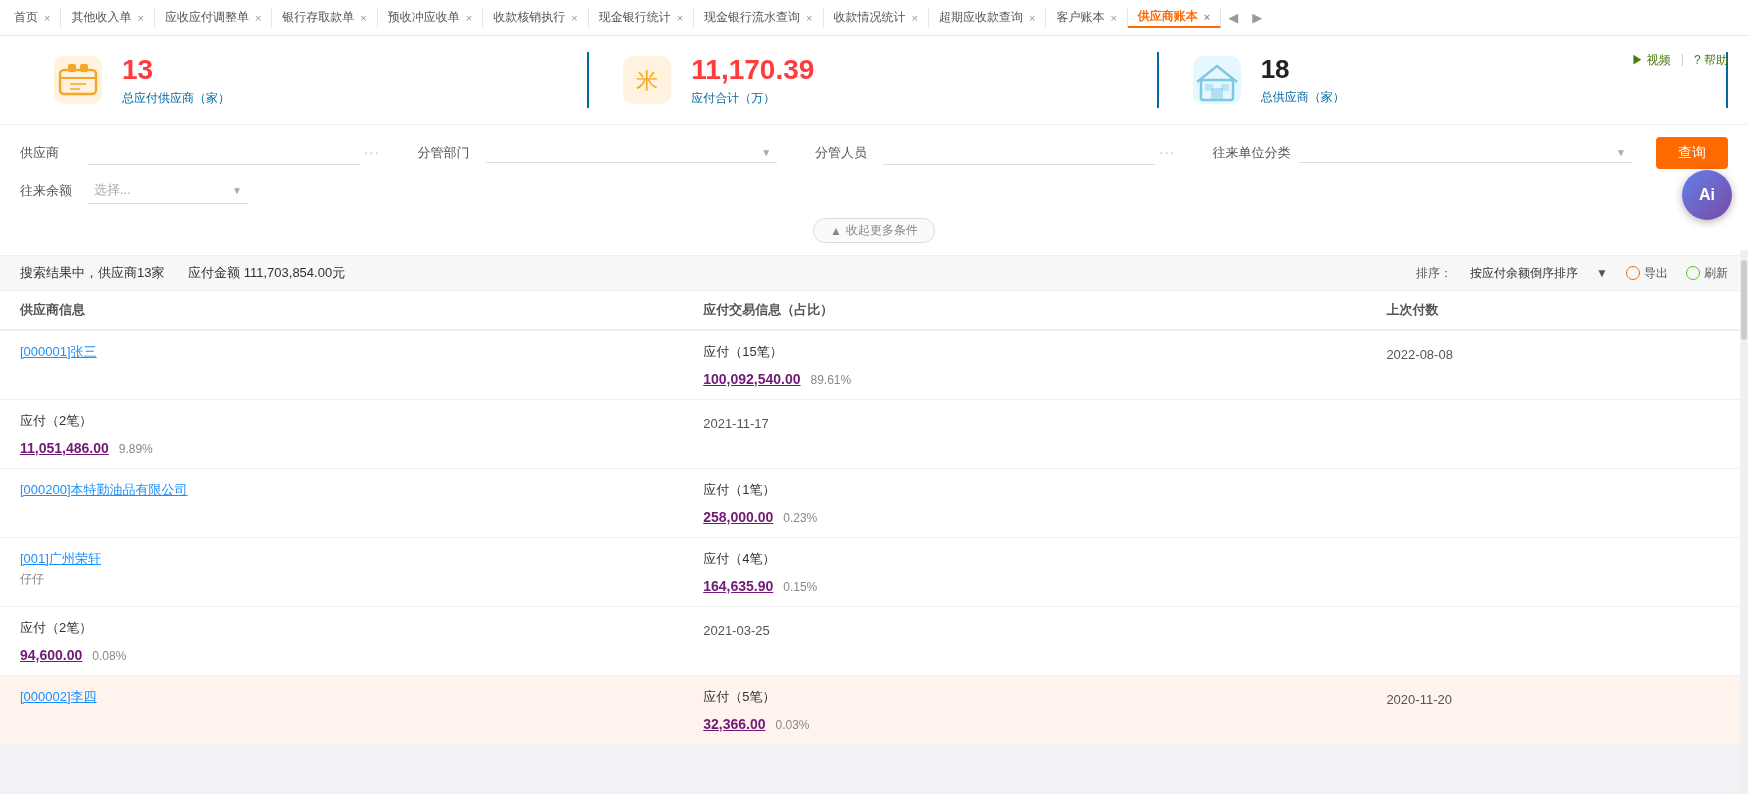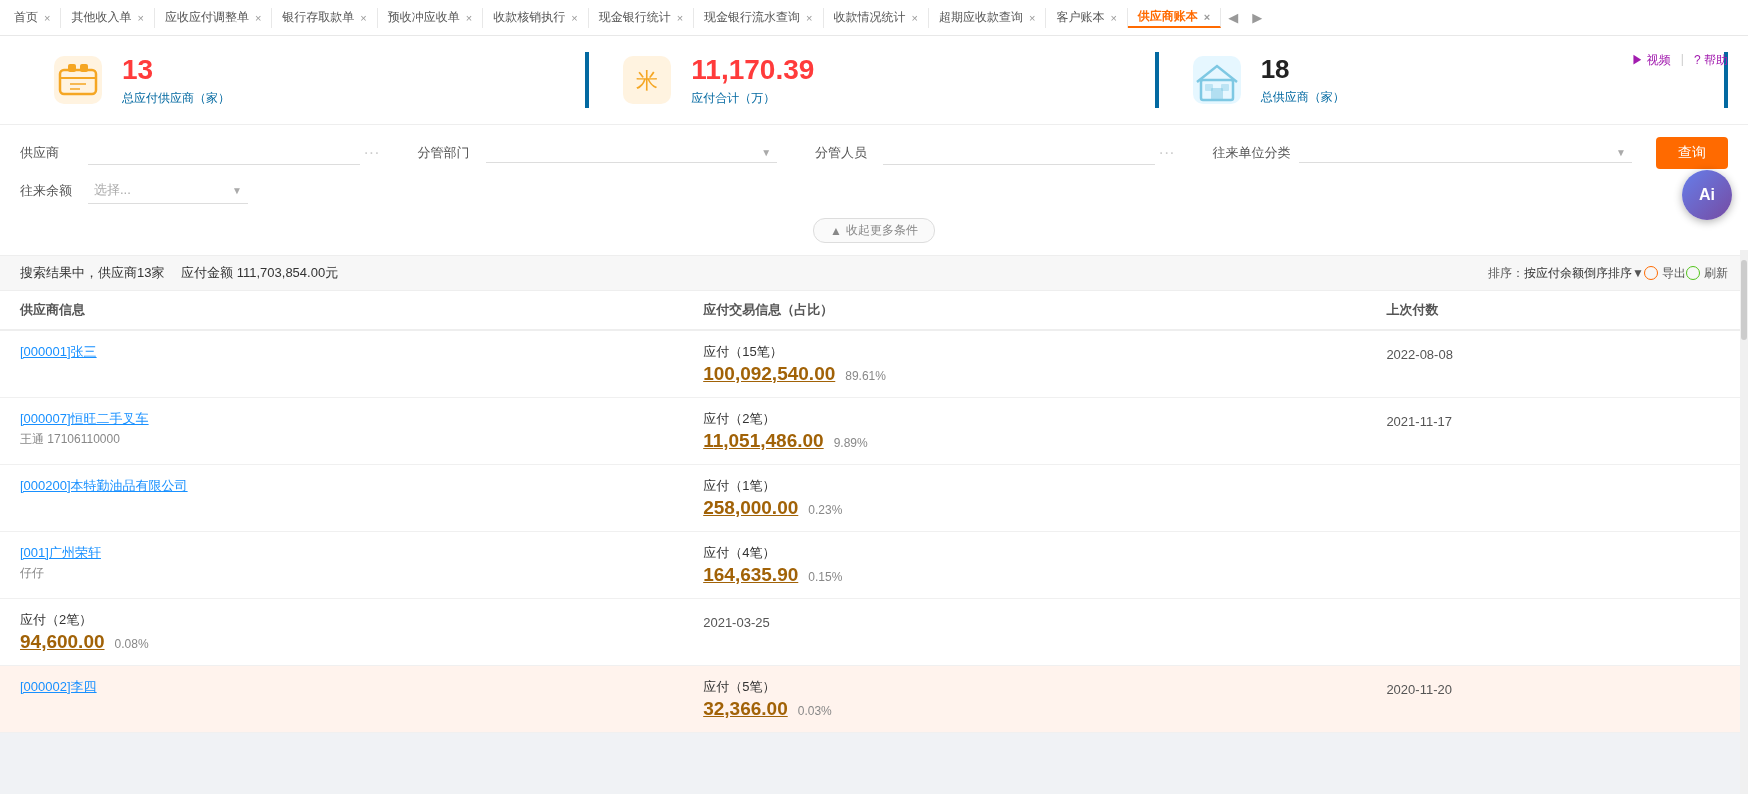--- a/index.html
+++ b/index.html
@@ -56,21 +56,21 @@
       padding: 16px 20px;
       align-items: center;
       border-bottom: 1px solid #eee;
       position: relative;
     }
     .summary-card {
       display: flex;
       align-items: center;
       flex: 1;
       padding: 0 30px;
-      border-right: 4px solid #0369a1;
+      border-right: 2px solid #0369a1;
     }
     .summary-card:last-child { border-right: none; }
     .card-icon {
       width: 56px;
       height: 56px;
       margin-right: 16px;
       flex-shrink: 0;
     }
     .card-content .big-num {
       font-size: 28px;
@@ -86,21 +86,21 @@
     }
     .top-right-links {
       position: absolute;
       right: 20px;
       top: 16px;
       font-size: 12px;
       color: #555;
       display: flex;
       gap: 10px;
     }
-    .top-right-links span { cursor: pointer; color: #a21caf; }
+    .top-right-links span { cursor: pointer; color: #4d7c0f; }
     .top-right-links .sep { color: #ccc; }
 
     
     .filter-area {
       background: #fff;
       padding: 12px 20px 8px;
       border-bottom: 1px solid #eee;
     }
     .filter-row {
       display: flex;
@@ -179,21 +179,21 @@
       display: flex;
       align-items: center;
       justify-content: space-between;
       border-bottom: 1px solid #eee;
     }
     .result-summary { font-size: 13px; color: #555; }
     .result-summary span { color: #333; }
     .result-actions {
       display: flex;
       align-items: center;
-      gap: 0;
+      gap: 18px;
       font-size: 12px;
       color: #555;
     }
     .action-btn {
       display: flex;
       align-items: center;
       gap: 4px;
       cursor: pointer;
       color: #555;
     }
@@ -236,27 +236,27 @@
       font-size: 13px;
     }
     .supplier-info .sub-info {
       font-size: 12px;
       color: #888;
       margin-top: 3px;
     }
 
     .transaction-info .tx-label { font-size: 13px; color: #333; }
     .transaction-info .tx-amount {
-      color: #a16207;
-      font-size: 19px;
+      color: #701a75;
+      font-size: 14px;
       font-weight: bold;
       text-decoration: underline;
       cursor: pointer;
       display: block;
-      margin-top: 2px;
+      margin-top: 10px;
     }
     .transaction-info .tx-percent {
       font-size: 12px;
       color: #888;
       margin-left: 10px;
     }
     .tx-row { display: flex; align-items: baseline; }
 
     .last-payment { font-size: 13px; color: #555; padding-top: 4px; }
 
@@ -465,21 +465,21 @@
     <div class="collapse-btn">
       <span>▲</span>
       <span>收起更多条件</span>
     </div>
   </div>
 </div>
 
 <div class="result-header">
   <div class="result-summary">
     <span>搜索结果中，供应商13家</span>
-    <span style="margin-left:13px;">应付金额 111,703,854.00元</span>
+    <span style="margin-left:20px;">应付金额 111,703,854.00元</span>
   </div>
   <div class="result-actions">
     <span>排序：</span>
     <span style="cursor:pointer; color:#333;">按应付余额倒序排序</span>
     <span style="color:#555;">▼</span>
     <div class="action-btn">
       <span class="icon-circle"></span>
       <span>导出</span>
     </div>
     <div class="action-btn">
@@ -505,24 +505,20 @@
       <div class="tx-label">应付（15笔）</div>
       <div class="tx-row">
         <span class="tx-amount">100,092,540.00</span>
         <span class="tx-percent">89.61%</span>
       </div>
     </div>
     <div class="last-payment">2022-08-08</div>
   </div>
 
   <div class="table-row">
-    <div class="supplier-info">
-      <span class="supplier-link">[000007]恒旺二手叉车</span>
-      <div class="sub-info">王通  17106110000</div>
-    </div>
     <div class="transaction-info">
       <div class="tx-label">应付（2笔）</div>
       <div class="tx-row">
         <span class="tx-amount">11,051,486.00</span>
         <span class="tx-percent">9.89%</span>
       </div>
     </div>
     <div class="last-payment">2021-11-17</div>
   </div>
 

